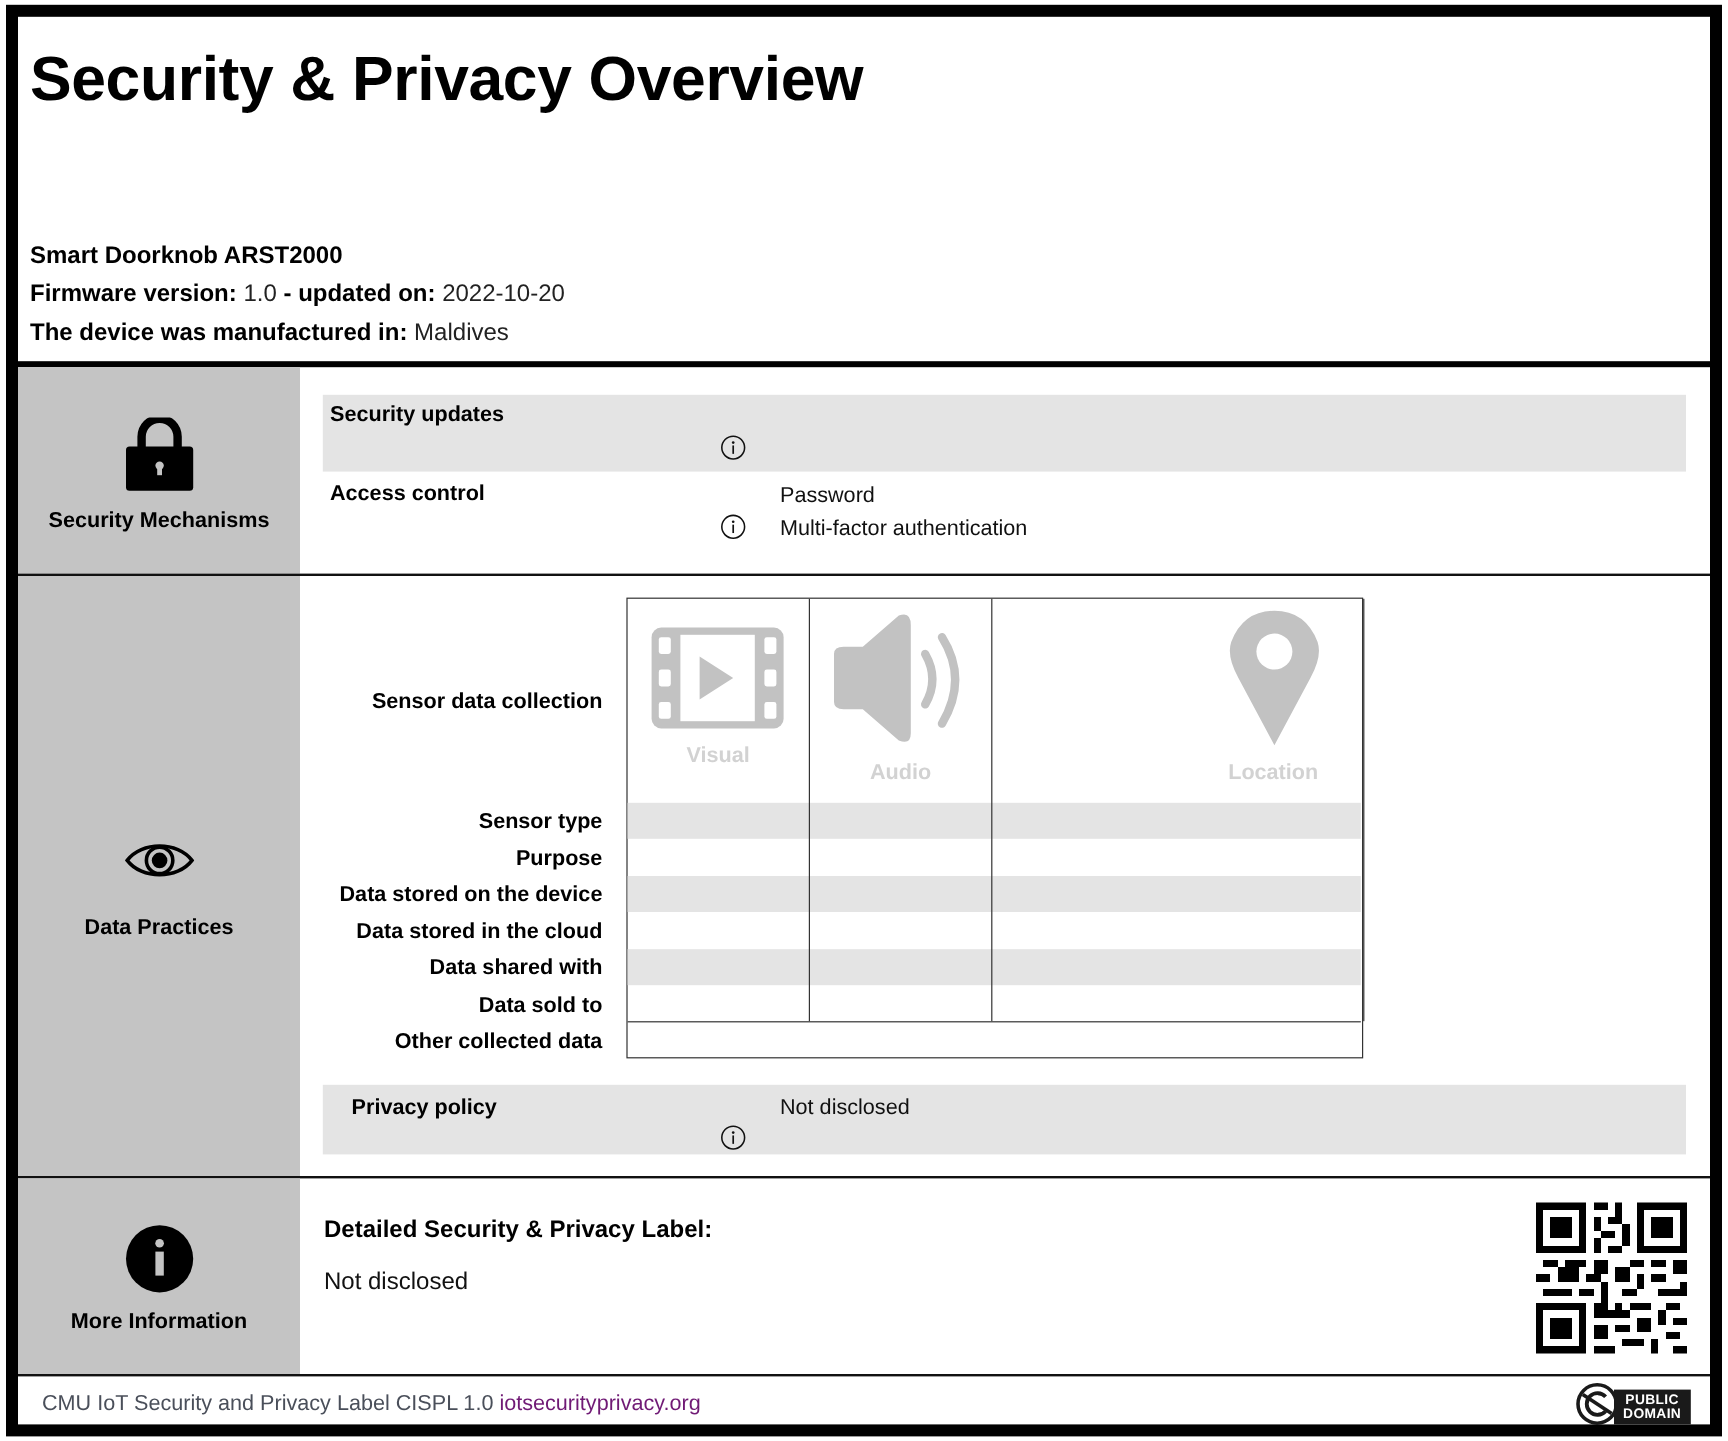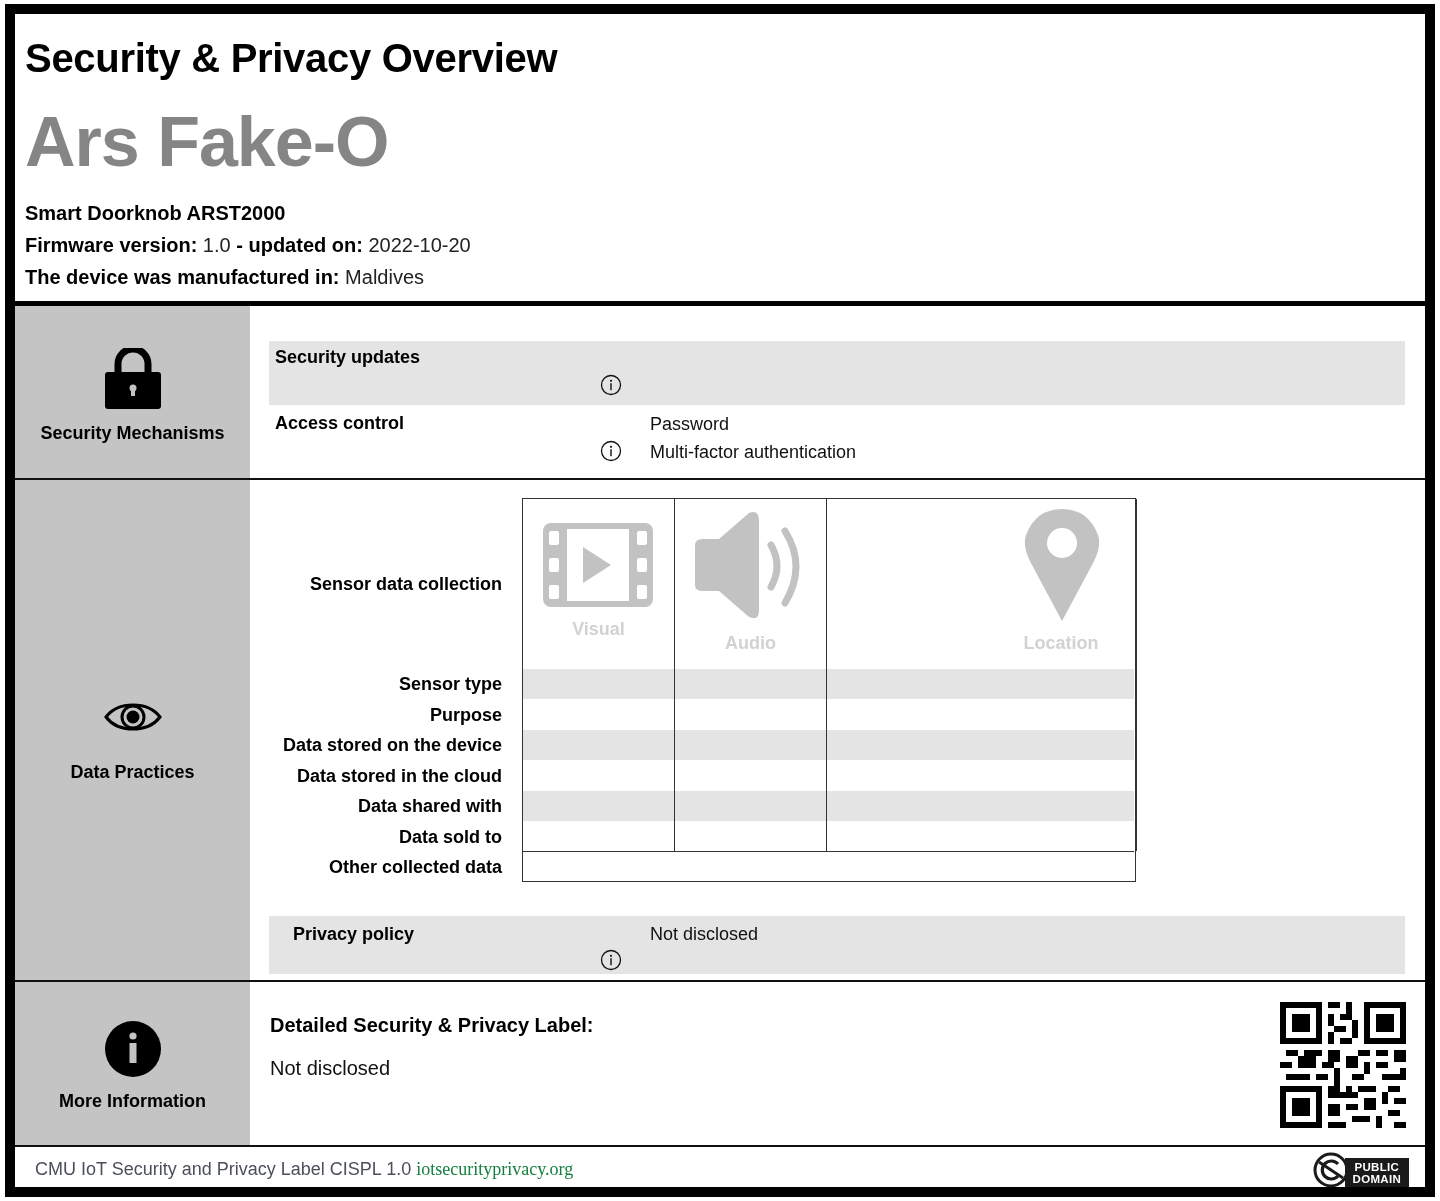--- a/index.html
+++ b/index.html
@@ -1,55 +1,54 @@
 <!DOCTYPE html>
 <html><head>
 <meta charset="utf-8">
 <style>
   html, body { margin: 0; padding: 0; background: #fff; }
   body { width: 1440px; height: 1201px; position: relative; font-family: "Liberation Sans", "DejaVu Sans", sans-serif; color: #000; }
   .label { position: absolute; left: 5px; top: 4px; width: 1410px; height: 1173px; border: 10px solid #000; background: #fff; }
   .header { position: absolute; left: 0; top: 0; width: 1410px; height: 288px; }
-  .title { position: absolute; left: 10px; top: 22px; font-size: 40px; font-weight: bold; letter-spacing: -0.3px; }
+  .title { position: absolute; left: 10px; top: 22px; font-size: 52px; font-weight: bold; letter-spacing: -0.3px; }
   .brand { position: absolute; left: 10px; top: 88px; font-size: 70px; font-weight: bold; color: #858585; letter-spacing: -1px; }
   .meta { position: absolute; left: 10px; font-size: 20px; }
   .meta b { font-weight: bold; }
   .meta .v { font-weight: normal; color: #222; }
   .divider-thick { position: absolute; left: 0; width: 1410px; height: 5px; background: #000; }
   .divider { position: absolute; left: 0; width: 1410px; height: 2px; background: #111; }
   .section { position: absolute; left: 0; width: 1410px; }
   .side { position: absolute; left: 0; top: 0; bottom: 0; width: 235px; background: #c4c4c4; }
   .side .cap { position: absolute; left: 0; width: 235px; text-align: center; font-size: 18px; font-weight: bold; }
   .side .ico { position: absolute; left: 50%; transform: translateX(-50%); }
-  .row { position: absolute; left: 254px; width: 1136px; margin-top: 12px; }
+  .row { position: absolute; left: 254px; width: 1136px; }
   .row.shade { background: #e4e4e4; }
   .row .k { position: absolute; left: 6px; font-size: 18px; font-weight: bold; }
   .row .info { position: absolute; left: 331px; width: 20px; height: 20px; }
   .row .vals { position: absolute; left: 381px; font-size: 18px; line-height: 28px; color: #111; }
   .sd-label { position: absolute; right: 0; font-size: 18px; font-weight: bold; text-align: right; white-space: nowrap; }
   .grid { position: absolute; left: 507px; top: 18px; width: 614px; height: 384px; border: 1.5px solid #333; box-sizing: border-box; }
   .gcol { position: absolute; top: 0; height: 352px; border-right: 1.5px solid #333; box-sizing: border-box; }
   .gcol:last-child { border-right: none; }
   .gcap { position: absolute; left: 0; right: 0; text-align: center; font-size: 18px; font-weight: bold; color: #d2d2d2; }
   .gstripe { position: absolute; left: 0; width: 611px; height: 30px; background: #e4e4e4; }
   .gother { position: absolute; left: 0; top: 352px; width: 611px; height: 30px; border-top: 1.5px solid #333; box-sizing: border-box; }
   .footer { position: absolute; left: 0; top: 1135px; width: 1410px; height: 38px; }
   .footer .txt { position: absolute; left: 20px; top: 10px; font-size: 18px; color: #4a4f5a; }
-  .footer .txt a { color: #15803d; text-decoration: none; font-family: Liberation Serif, serif; }
+  .footer .txt a { color: #701a75; text-decoration: none; }
   .pd { position: absolute; right: 16px; top: 3px; display: flex; align-items: center; }
   .pd .box { background: #1a1a1a; color: #fff; font-size: 11.5px; font-weight: bold; line-height: 12px; padding: 3px 8px 2px 8px; letter-spacing: 0.3px; text-align: center; margin-left: -4px; }
 </style>
 </head>
 <body>
 
 <div class="label">
 
   <div class="header">
     <div class="title">Security &amp; Privacy Overview</div>
-    <div class="brand">Ars Fake-O</div>
     <div class="meta" style="top:188px;font-weight:bold;">Smart Doorknob ARST2000</div>
     <div class="meta" style="top:220px;">
       <b>Firmware version:</b>
       <span class="v">1.0</span>
       <b>- updated on:</b>
       <span class="v">2022-10-20</span>
     </div>
     <div class="meta" style="top:252px;">
       <b>The device was manufactured in:</b>
       <span class="v">Maldives</span>

